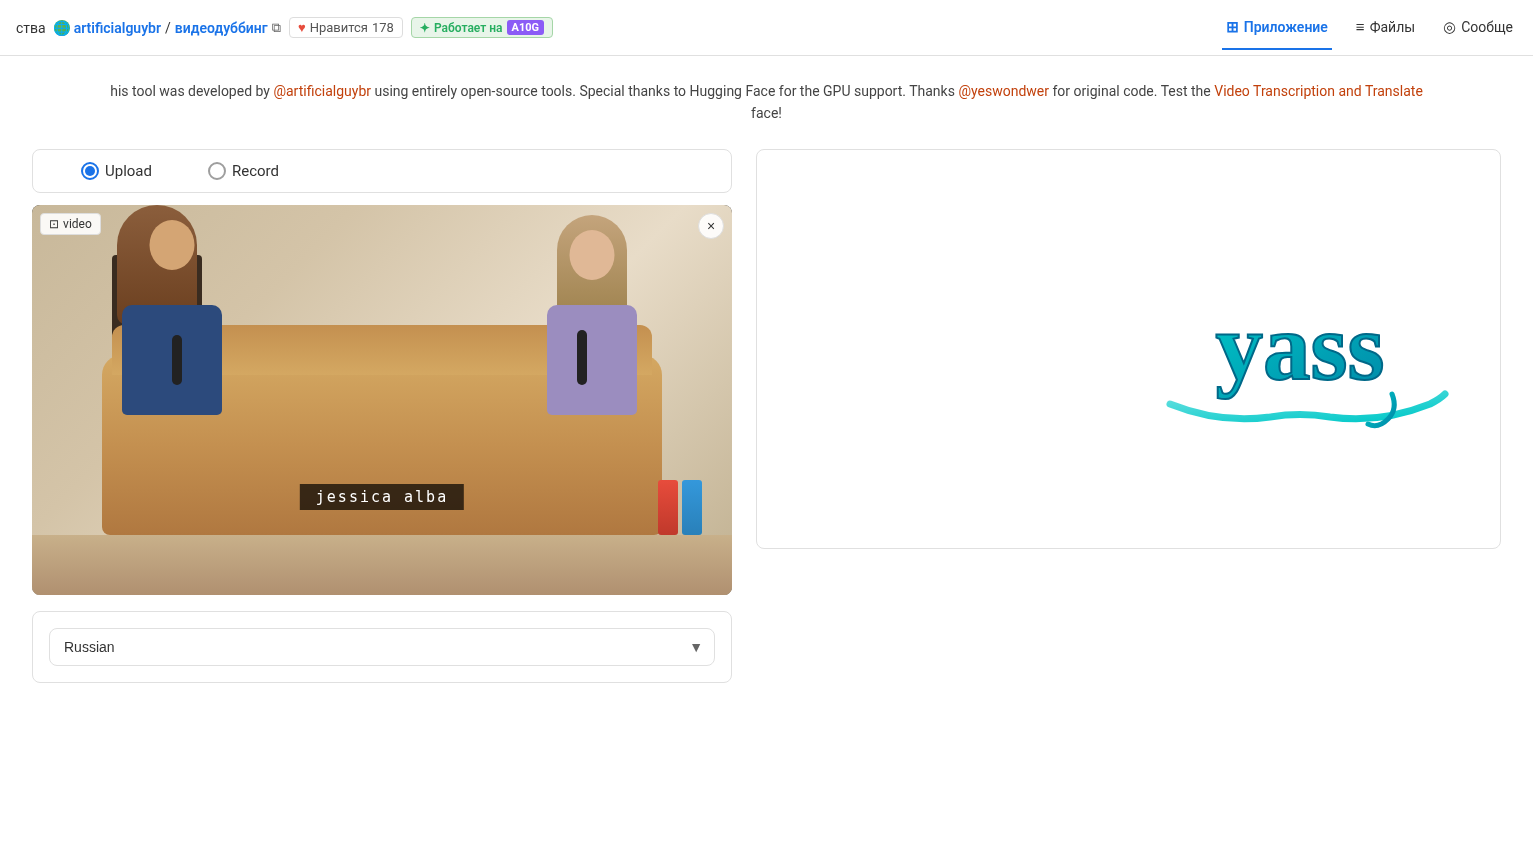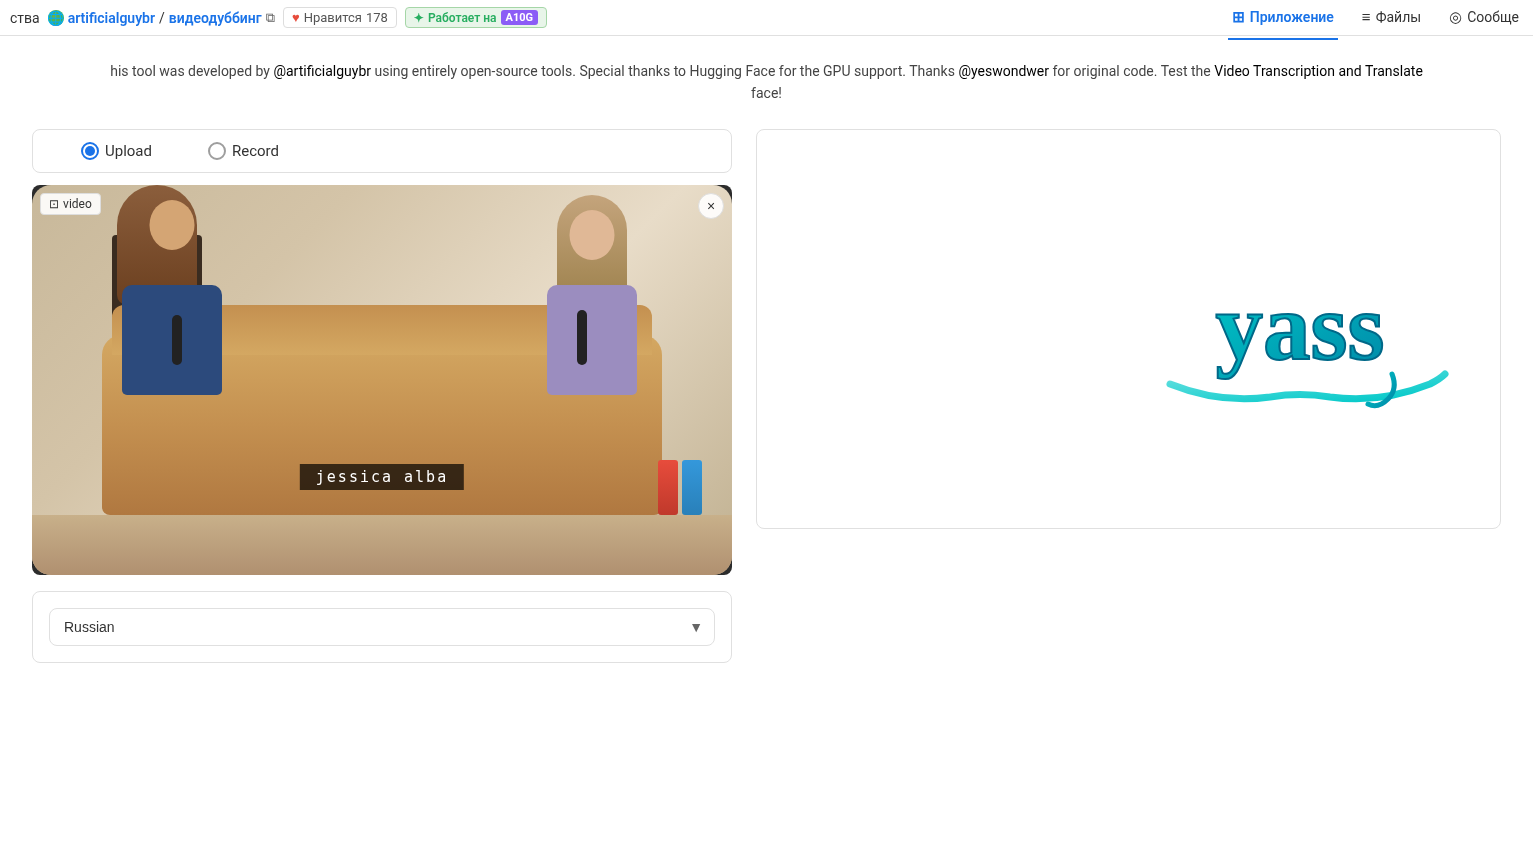--- a/index.html
+++ b/index.html
@@ -2,22 +2,22 @@
 <html><head>
   <meta charset="utf-8">
   <style>
     * { box-sizing: border-box; margin: 0; padding: 0; }
     body { font-family: -apple-system, BlinkMacSystemFont, 'Segoe UI', Roboto, sans-serif; background: #fff; color: #333; font-size: 14px; overflow-x: hidden; }
 
     
     .topbar {
       display: flex;
       align-items: center;
-      padding: 0 10px;
-      height: 36px;
+      padding: 0 16px;
+      height: 56px;
       border-bottom: 1px solid #e0e0e0;
       gap: 12px;
       background: #fff;
     }
     .topbar-left {
       display: flex;
       align-items: center;
       gap: 8px;
       flex: 1;
     }
@@ -111,21 +111,21 @@
       margin-bottom: 16px;
     }
 
     .description {
       text-align: center;
       font-size: 14px;
       color: #444;
       margin-bottom: 24px;
       line-height: 1.6;
     }
-    .description a { color: #000000; text-decoration: none; }
+    .description a { color: #c2410c; text-decoration: none; }
 
     
     .two-col {
       display: flex;
       gap: 24px;
       align-items: flex-start;
     }
     .col-left {
       flex: 0 0 700px;
       max-width: 700px;
@@ -225,21 +225,20 @@
       position: relative;
     }
 
     
     .scene {
       width: 100%;
       height: 100%;
       background: linear-gradient(135deg, #c8b89a 0%, #d4c4a8 30%, #e8dcc8 60%, #c0b090 100%);
       position: relative;
       overflow: hidden;
-      border-radius: 19px;
     }
     
     .couch {
       position: absolute;
       bottom: 60px;
       left: 50%;
       transform: translateX(-50%);
       width: 560px;
       height: 180px;
       background: linear-gradient(180deg, #d4a862 0%, #c49050 50%, #b07840 100%);

